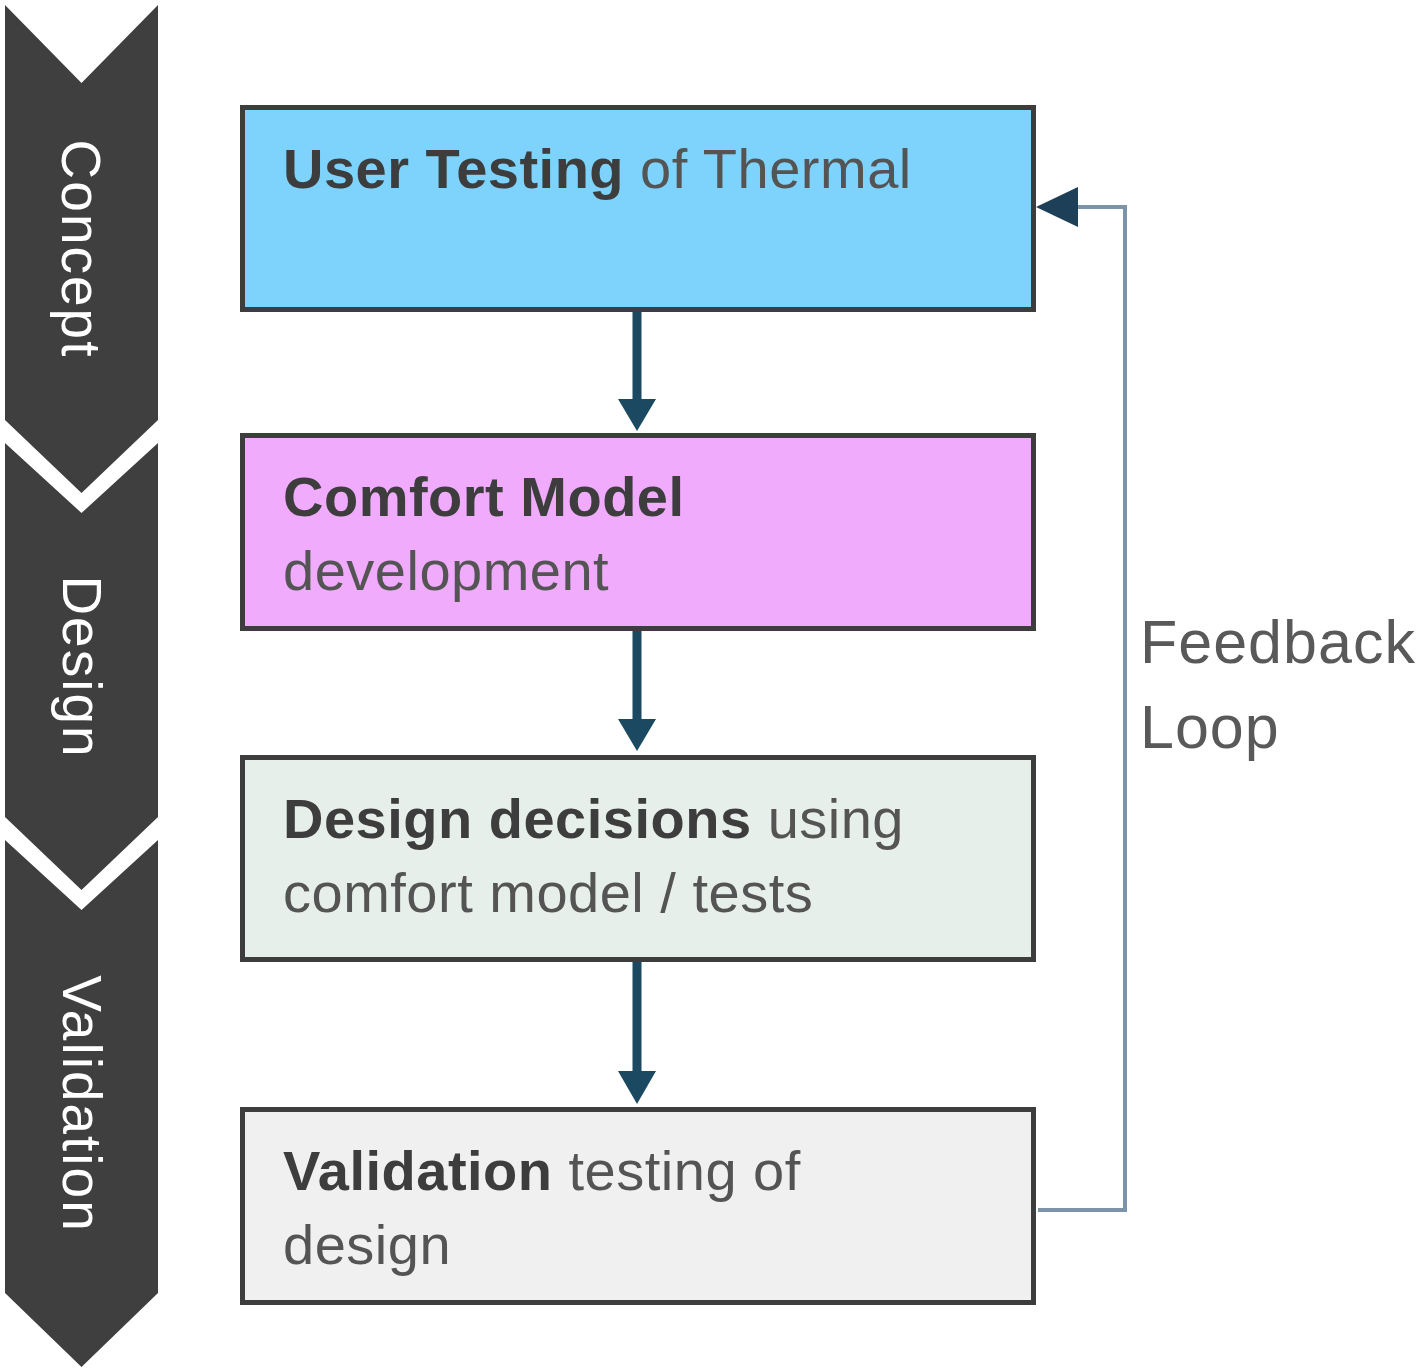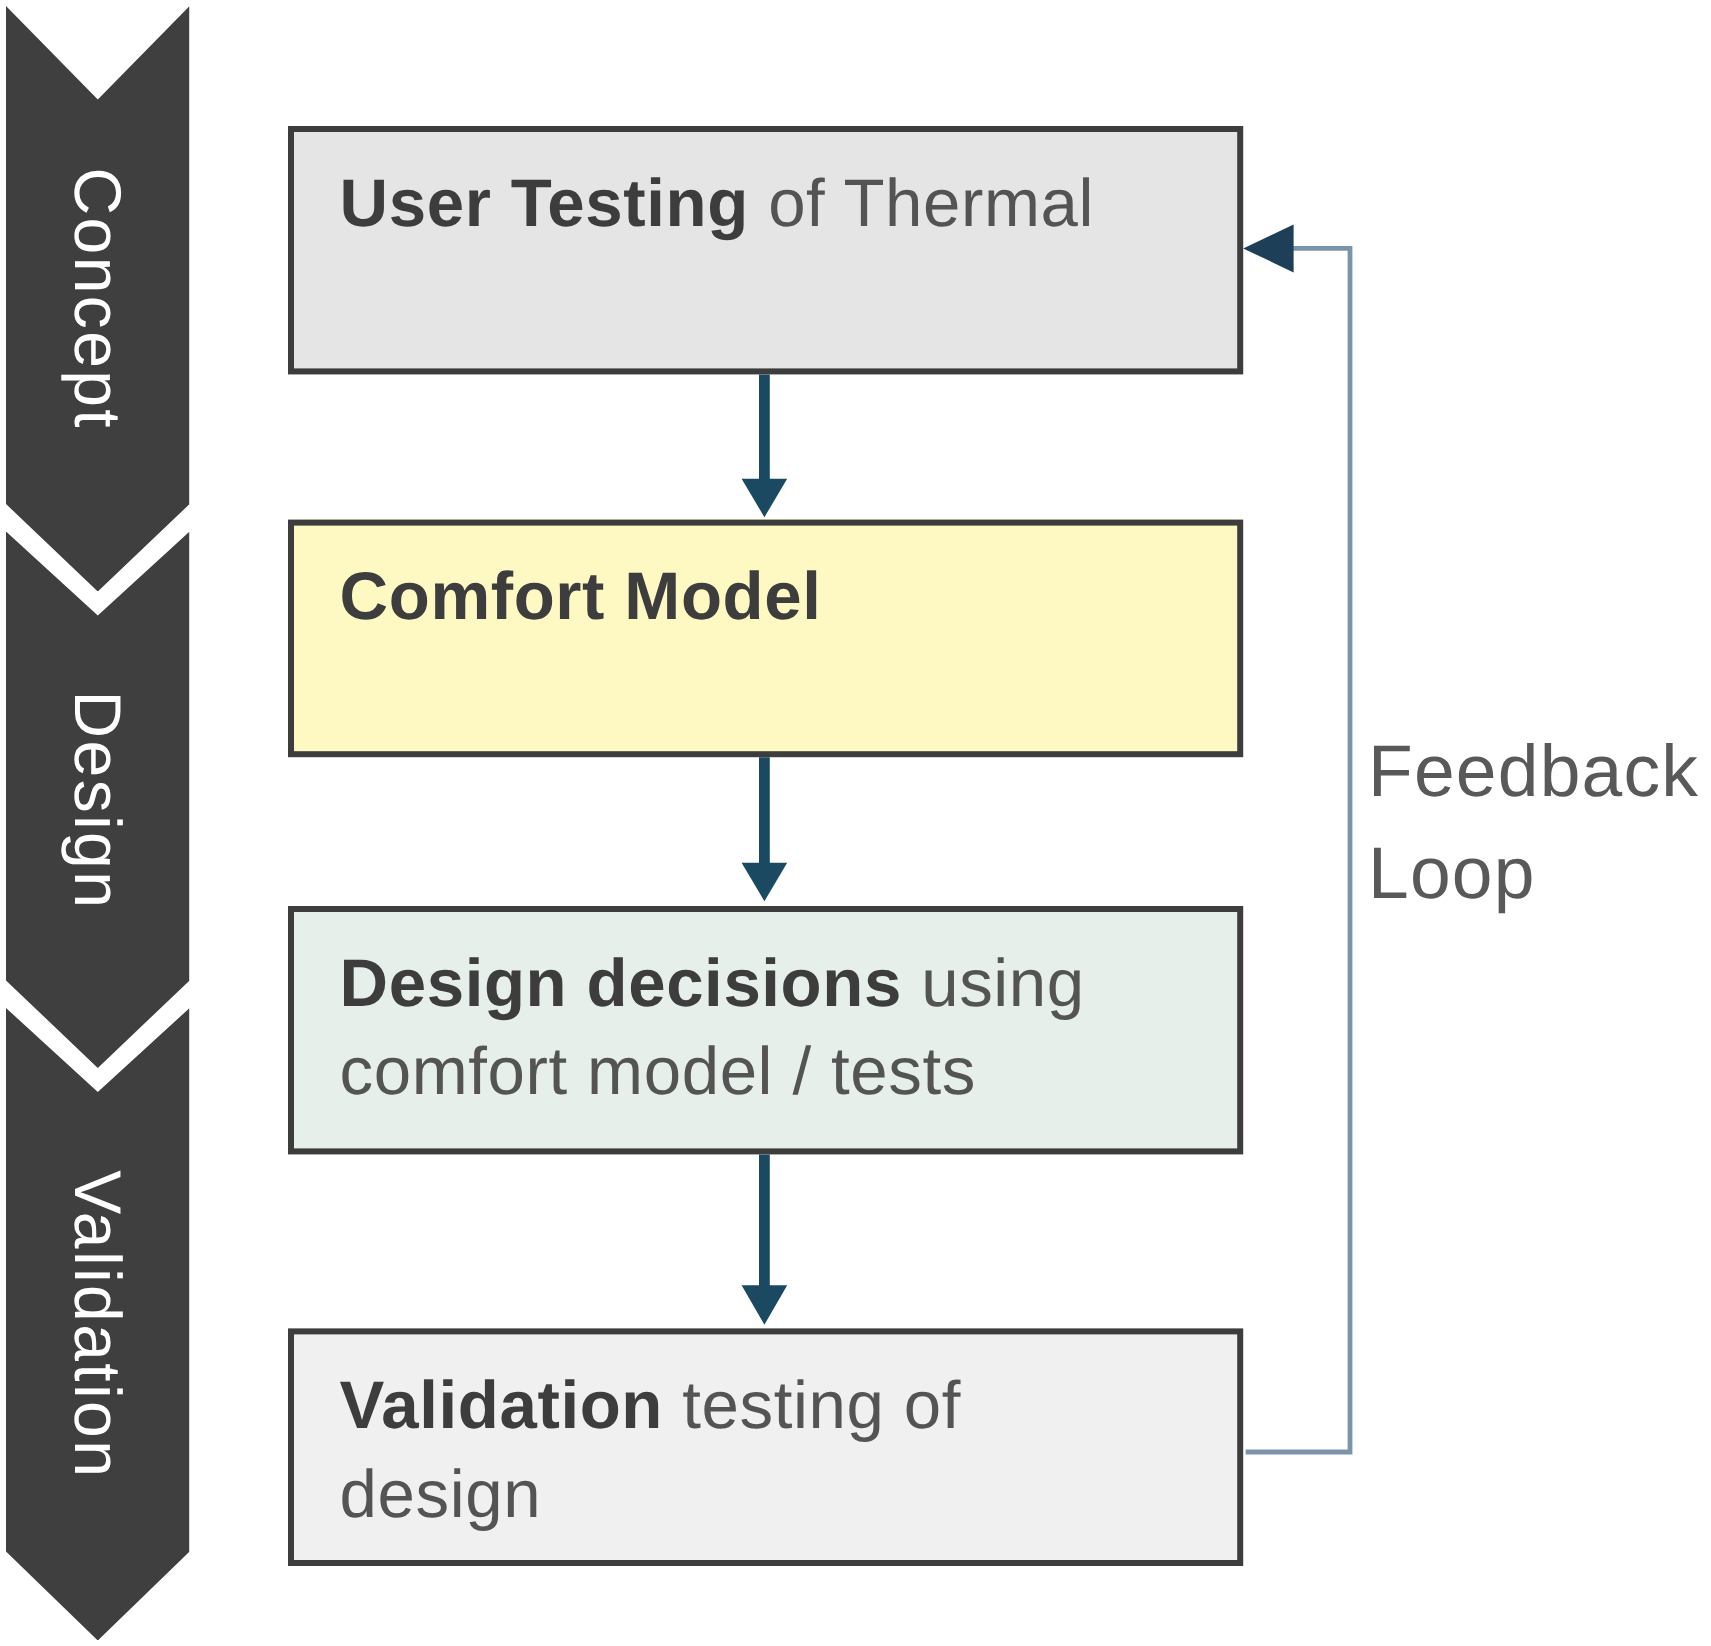--- a/index.html
+++ b/index.html
@@ -91,29 +91,30 @@
   <div class="chevron chevron-1" style="background-color: rgb(63, 63, 63);">
     <span class="chevron-label">Concept</span>
   </div>
   <div class="chevron chevron-2" style="background-color: rgb(63, 63, 63);">
     <span class="chevron-label">Design</span>
   </div>
   <div class="chevron chevron-3" style="background-color: rgb(63, 63, 63);">
     <span class="chevron-label">Validation</span>
   </div>
 
-  <div class="pbox pbox-1" style="background-color: #e5e5e5;">
+  <div class="pbox pbox-1" style="background-color: #7dd3fc;">
     <div>
       <span class="b">User Testing</span><span class="r"> of Thermal</span><br>
     </div>
   </div>
 
-  <div class="pbox pbox-2" style="background-color: #fef9c3;">
+  <div class="pbox pbox-2" style="background-color: #f0abfc;">
     <div>
       <span class="b">Comfort Model</span><span class="r"></span><br>
+      <span class="r">development</span>
     </div>
   </div>
 
   <div class="pbox pbox-4" style="background-color: rgb(240, 240, 240);">
     <div>
       <span class="b">Validation</span><span class="r"> testing of</span><br>
       <span class="r">design</span>
     </div>
   </div>
 

